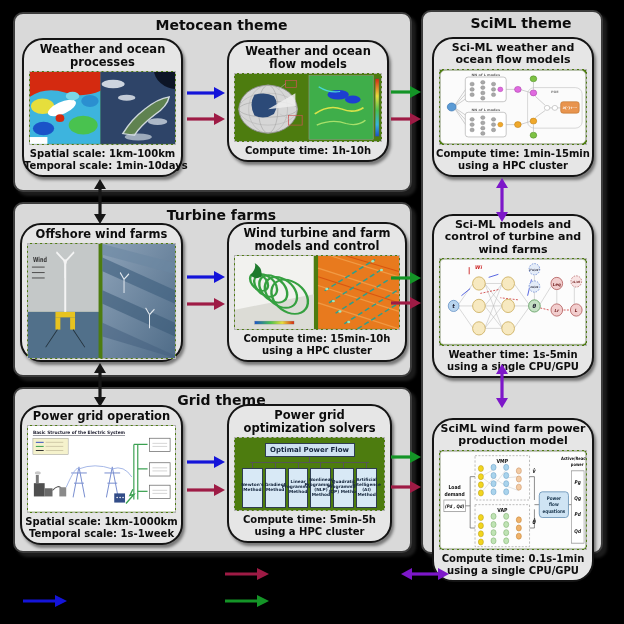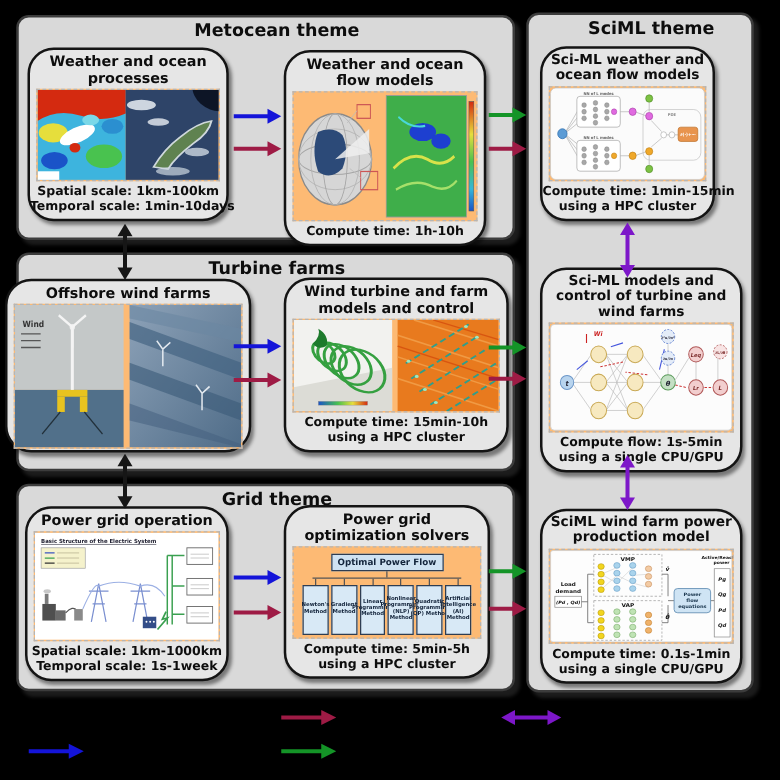--- a/index.html
+++ b/index.html
@@ -7,21 +7,21 @@
          font-family:"DejaVu Sans","Liberation Sans",sans-serif;color:#111;}
   .theme{position:absolute;background:#d9d9d9;border:2px solid #3c3c3c;border-radius:10px;
          box-shadow:4px 4px 3px #1c1c1c;box-sizing:border-box;}
   .theme-title{text-align:center;font-weight:bold;font-size:14px;padding-top:3px;color:#0d0d0d;padding-left:18px;}
   .node{position:absolute;background:#e6e6e6;border:2px solid #141414;border-radius:21px;
         box-shadow:2px 3px 3px rgba(0,0,0,.45);box-sizing:border-box;
         display:flex;flex-direction:column;}
   .node-title{font-weight:bold;font-size:11.5px;line-height:1.12;text-align:center;
               padding:3px 4px 1px;color:#0d0d0d;}
   .sci .node-title{font-size:11px;}
-  .node-img{flex:1;margin:1px 5px;background:#fdba74;border:1px dashed #b5b5b5;position:relative;overflow:hidden;}
+  .node-img{flex:1;margin:1px 5px;background:#4d7c0f;border:1px dashed #b5b5b5;position:relative;overflow:hidden;}
   .node-img svg{position:absolute;inset:0;width:100%;height:100%;}
   .node-caption{font-weight:bold;font-size:10px;line-height:1.22;text-align:center;
                 padding:2px 0 3px;white-space:nowrap;color:#0d0d0d;}
   svg text{font-family:"DejaVu Sans","Liberation Sans",sans-serif;font-weight:bold;}
   .it{font-style:italic;}
   .arr{position:absolute;}
   .arr line{stroke-width:3.2px;}
   .blue line{stroke:#1414d9;} .blue polygon{fill:#1414d9;}
   .crimson line{stroke:#9e1b45;} .crimson polygon{fill:#9e1b45;}
   .green line{stroke:#149427;} .green polygon{fill:#149427;}
@@ -75,21 +75,21 @@
           <ellipse cx="112" cy="76" rx="14" ry="4" fill="#cdd7e0" opacity="0.7"></ellipse>
         </g>
       </svg>
     </div>
     <div class="node-caption">
       <div>Spatial scale: 1km-100km</div>
       <div>Temporal scale: 1min-10days</div>
     </div>
   </div>
 
-  <div class="node" style="left:227px;top:40px;width:162px;height:157px">
+  <div class="node" style="left:227px;top:40px;width:162px;height:122px">
     <div class="node-title">Weather and ocean flow models</div>
     <div class="node-img">
       <svg viewBox="0 0 150 84" preserveAspectRatio="none">
         <defs>
           <linearGradient id="cbar" x1="0" y1="0" x2="0" y2="1">
             <stop offset="0" stop-color="#d42a10"></stop>
               <stop offset="0.3" stop-color="#e6de3c"></stop>
             <stop offset="0.55" stop-color="#49c24f"></stop>
               <stop offset="0.8" stop-color="#35b6d8"></stop>
             <stop offset="1" stop-color="#1a53c8"></stop>
@@ -121,21 +121,21 @@
     </div>
     <div class="node-caption">
       <div>Compute time: 1h-10h</div>
     </div>
   </div>
 
   <div class="theme" style="left:13px;top:202px;width:399px;height:175px">
     <div class="theme-title">Turbine farms</div>
   </div>
 
-  <div class="node" style="left:4px;top:223px;width:197px;height:139px">
+  <div class="node" style="left:20px;top:223px;width:163px;height:139px">
     <div class="node-title">Offshore wind farms</div>
     <div class="node-img">
       <svg viewBox="0 0 150 84" preserveAspectRatio="none">
         <defs>
           <linearGradient id="seaG" x1="0" y1="0" x2="1" y2="1">
             <stop offset="0" stop-color="#8da2b8"></stop>
               <stop offset="1" stop-color="#4f6c88"></stop>
           </linearGradient>
         </defs>
         <g>
@@ -345,21 +345,21 @@
     <div class="node-caption">
       <div>Compute time: 5min-5h</div>
       <div>using a HPC cluster</div>
     </div>
   </div>
 
   <div class="theme" style="left:421px;top:10px;width:182px;height:544px">
     <div class="theme-title">SciML theme</div>
   </div>
 
-  <div class="node sci" style="left:432px;top:37px;width:140px;height:140px">
+  <div class="node sci" style="left:432px;top:37px;width:162px;height:140px">
     <div class="node-title">Sci-ML weather and ocean flow models</div>
     <div class="node-img">
       <svg viewBox="0 0 150 84" preserveAspectRatio="none">
         <rect x="0.5" y="0.5" width="149" height="83" rx="5" fill="#fbfbfb" stroke="#c8c8c8" stroke-width="0.7"></rect>
         <g stroke="#9a9a9a" stroke-width="0.5">
           <line x1="14" y1="42" x2="30" y2="16"></line>
             <line x1="14" y1="42" x2="30" y2="23"></line>
             <line x1="14" y1="42" x2="30" y2="30"></line>
           <line x1="14" y1="42" x2="30" y2="54"></line>
             <line x1="14" y1="42" x2="30" y2="61"></line>
@@ -490,26 +490,26 @@
         <text x="120" y="26.3" font-size="4.2" text-anchor="middle" class="it" fill="#7a2a2a">Leq</text>
         <circle cx="120" cy="50" r="6" fill="#f2cece" stroke="#b05858" stroke-width="0.8"></circle>
         <text x="120" y="52.3" font-size="4.2" text-anchor="middle" class="it" fill="#7a2a2a">Lr</text>
         <circle cx="140" cy="50" r="6" fill="#f2cece" stroke="#b05858" stroke-width="0.8"></circle>
         <text x="140" y="52.3" font-size="4.5" text-anchor="middle" class="it" fill="#7a2a2a">L</text>
         <circle cx="140" cy="22" r="5.5" fill="#f8e4e4" stroke="#b05858" stroke-width="0.7" stroke-dasharray="1.6,1.2"></circle>
         <text x="140" y="23.8" font-size="3" text-anchor="middle" fill="#7a2a2a">∂L/∂θ</text>
       </svg>
     </div>
     <div class="node-caption">
-      <div>Compute flow: 1s-5min</div>
+      <div>Weather time: 1s-5min</div>
       <div>using a single CPU/GPU</div>
     </div>
   </div>
 
-  <div class="node sci" style="left:432px;top:407px;width:162px;height:140px">
+  <div class="node sci" style="left:432px;top:418px;width:162px;height:164px">
     <div class="node-title">SciML wind farm power production model</div>
     <div class="node-img">
       <svg viewBox="0 0 150 84" preserveAspectRatio="none">
         <rect x="0.5" y="0.5" width="149" height="83" rx="2" fill="#fdfdfd" stroke="#ccc" stroke-width="0.7"></rect>
         <g>
           <text x="15" y="33" font-size="4.6" text-anchor="middle" fill="#111">Load</text>
           <text x="15" y="39" font-size="4.6" text-anchor="middle" fill="#111">demand</text>
           <rect x="4" y="42" width="22" height="10" fill="#fff" stroke="#888" stroke-width="0.6"></rect>
           <text x="15" y="49" font-size="4" text-anchor="middle" class="it" fill="#111">(Pd , Qd)</text>
         </g>

